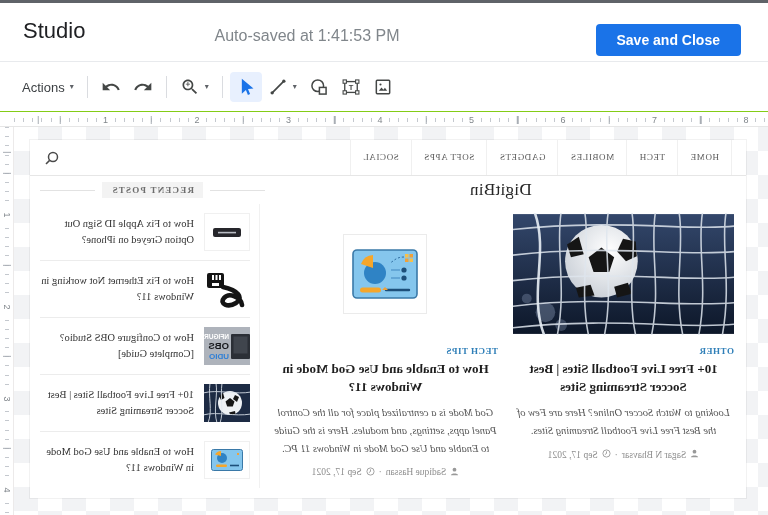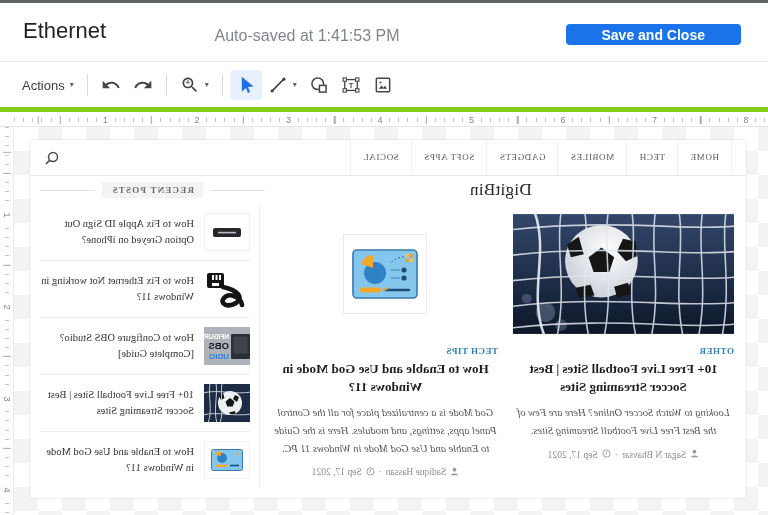--- a/index.html
+++ b/index.html
@@ -7,27 +7,27 @@
   body { font-family: "Liberation Sans", sans-serif; background:#fff; }
   .app { position:relative; width:768px; height:515px; background:#fff; overflow:hidden; }
 
   
   .topbar { position:absolute; left:0; top:0; width:768px; height:3px; background:#5f6368; }
   .hdr { position:absolute; left:0; top:3px; width:768px; height:59px; background:#fff;
          border-bottom:1px solid #e8eaed; }
   .hdr h1 { position:absolute; left:23px; top:15px; font-size:22px; font-weight:400; color:#202124; }
   .autosave { position:absolute; left:307px; top:24px; transform:translateX(-50%);
               font-size:16px; color:#80868b; white-space:nowrap; }
-  .save-btn { position:absolute; right:27px; top:21px; height:21px; padding:0 36px;
+  .save-btn { position:absolute; right:27px; top:21px; height:32px; padding:0 21px;
               background:#1a73e8; color:#fff; border:none; border-radius:4px;
               font-family:"Liberation Sans",sans-serif; font-size:14px; font-weight:bold; cursor:pointer; }
 
   
   .toolbar { position:absolute; left:0; top:63px; width:768px; height:49px; background:#fff;
-             border-bottom:5px solid #84cc16; display:flex; align-items:center; padding-left:16px; }
+             border-bottom:1px solid #84cc16; display:flex; align-items:center; padding-left:16px; }
   .tb-btn { display:flex; align-items:center; gap:5px; border:none; background:none; cursor:pointer;
             padding:5px 6px; border-radius:4px; color:#3c4043; font-family:"Liberation Sans",sans-serif;
             font-size:13px; }
   .tb-btn svg { display:block; }
   .tb-btn.active { background:#e8f0fe; }
   .caret { font-size:8px; color:#5f6368; line-height:1; }
   .sep { width:1px; height:22px; background:#dadce0; margin:0 7px; }
 
   
   .ruler-corner { position:absolute; left:0; top:113px; width:14px; height:14px; background:#fff;
@@ -102,21 +102,21 @@
   .thumb.boxed { border:1px solid #f0f0f0; }
   .sb-title { font-size:10.5px; color:#333; line-height:1.55; }
 </style>
 </head>
 <body>
 
 <div class="app">
   <div class="topbar"></div>
 
   <div class="hdr">
-    <h1>Ethernet</h1>
+    <h1>Studio</h1>
     <div class="autosave">Auto-saved at 1:41:53 PM</div>
     <button class="save-btn">Save and Close</button>
   </div>
 
   <div class="toolbar">
     <button class="tb-btn">
       <span>Actions</span>
       <span class="caret">▾</span>
     </button>
     <div class="sep"></div>

